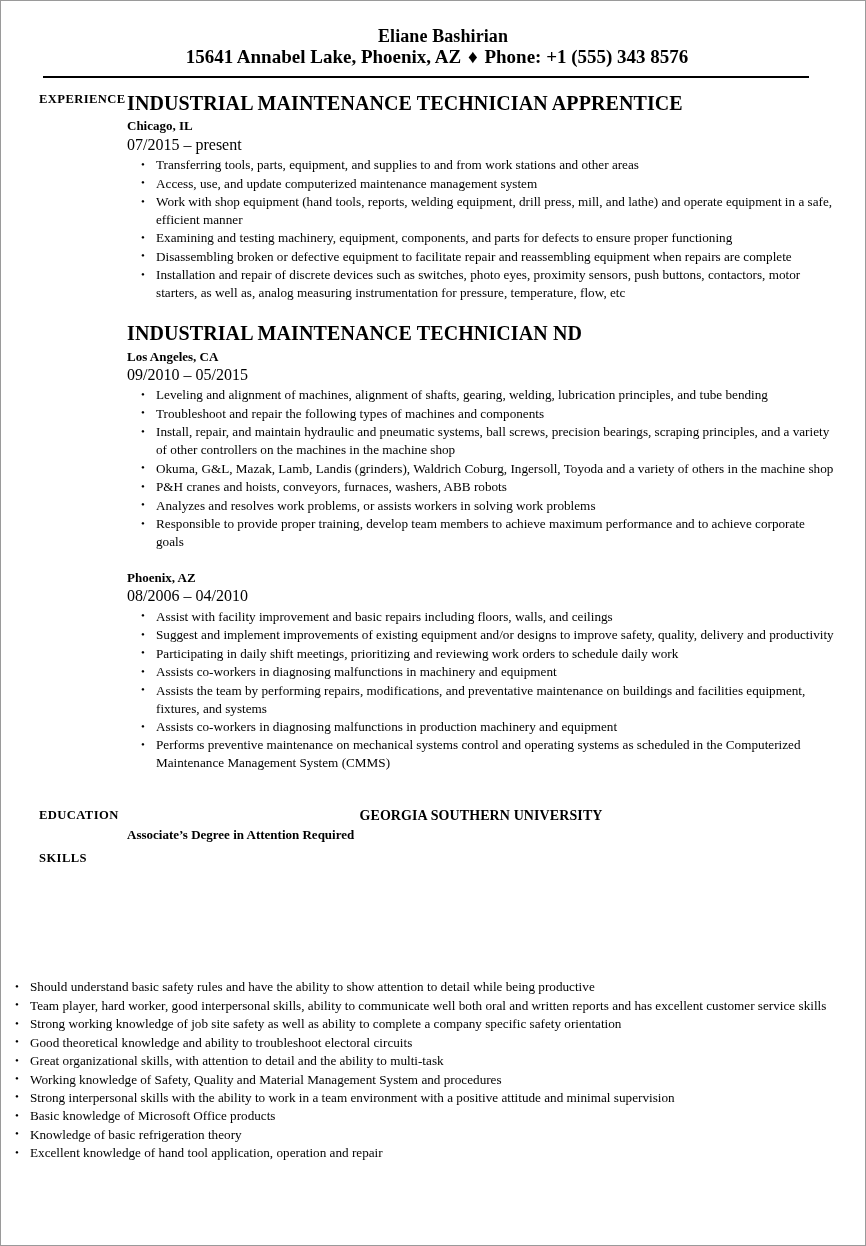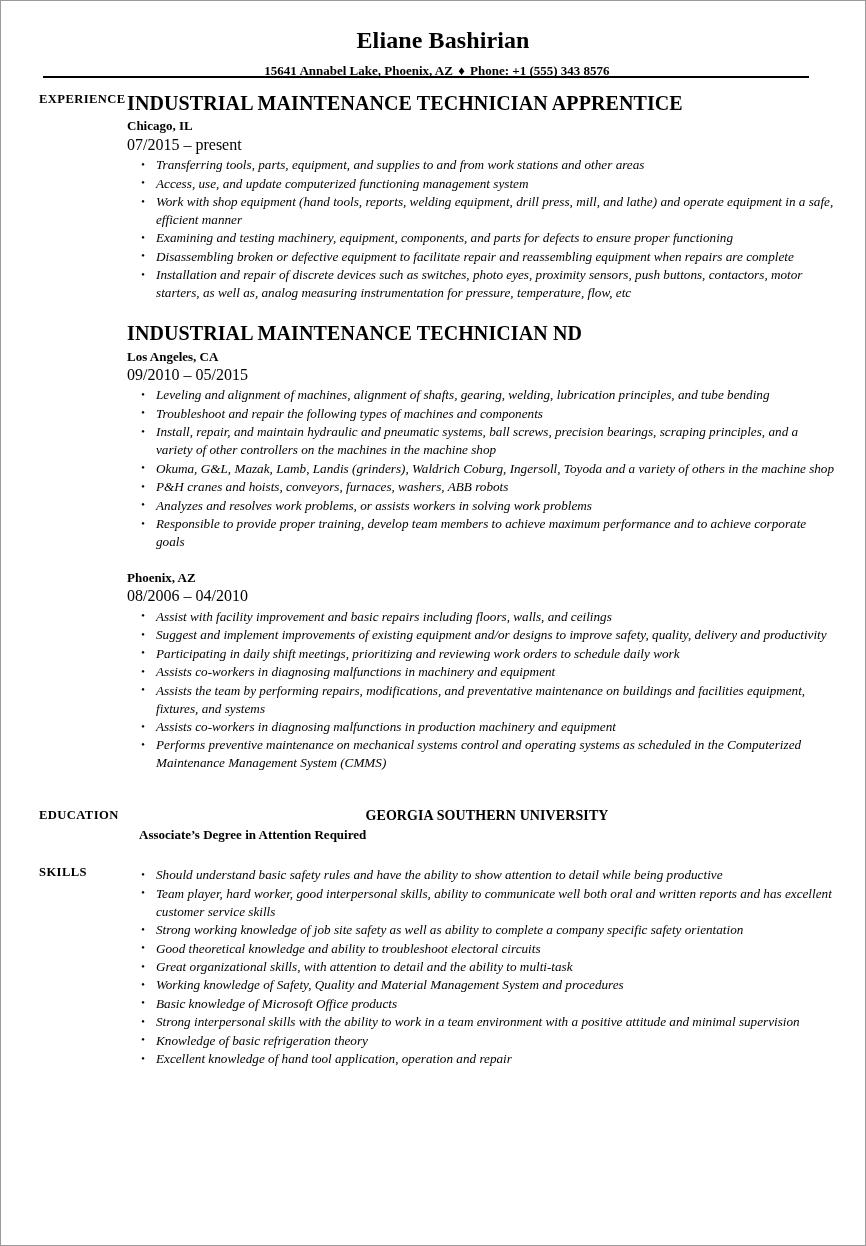--- a/index.html
+++ b/index.html
@@ -28,30 +28,29 @@
     bottom: 0;
     padding: 0;
   }
 
   
   .header {
     padding-top: 26px;
     text-align: center;
   }
   .cand-name {
-    font-size: 24px;
+    font-size: 18px;
     font-weight: bold;
     letter-spacing: 0.1px;
     line-height: 1.1;
     padding-left: 20px;
   }
   .cand-contact {
-    font-size: 13px;
-    font-weight: bold;
-    margin-top: 11px;
+    font-size: 19px;
+    font-weight: bold;
     line-height: 1.1;
     padding-left: 8px;
   }
   .diamond {
     font-weight: bold;
     padding: 0 2px;
   }
   .header-rule {
     position: absolute;
     left: 42px;
@@ -107,21 +106,20 @@
   .job-dates {
     font-size: 16px;
     line-height: 1.22;
     margin-top: 0px;
   }
 
   ul.bullets {
     list-style: none;
     margin: 2px 0 0 0;
     padding: 0;
-    font-style: italic;
   }
   ul.bullets > li {
     position: relative;
     font-size: 13.2px;
     line-height: 1.36;
     padding-left: 29px;
     margin: 0 0 0.5px 0;
   }
   ul.bullets > li::before {
     content: "\2022";
@@ -140,22 +138,22 @@
     letter-spacing: 0.1px;
     text-align: center;
   }
   .edu-degree {
     font-size: 13px;
     font-weight: bold;
     line-height: 1.3;
     margin-top: 3px;
   }
 
-  .sec-education { margin-top: 34px; gap: 12px; }
-  .sec-skills { margin-top: 20px; }
+  .sec-education { margin-top: 34px; }
+  .sec-skills { margin-top: 6px; flex-direction: column; }
 </style>
 </head>
 <body>
 
 <div class="page">
   <div class="inner">
 
     <div class="header">
       <div class="cand-name">Eliane Bashirian</div>
       <div class="cand-contact">
@@ -171,21 +169,21 @@
       <div class="section sec-experience">
         <div class="sec-label">EXPERIENCE</div>
         <div class="sec-body">
 
           <div class="job">
             <div class="job-title">INDUSTRIAL MAINTENANCE TECHNICIAN APPRENTICE</div>
             <div class="job-loc">Chicago, IL</div>
             <div class="job-dates">07/2015 – present</div>
             <ul class="bullets">
               <li>Transferring tools, parts, equipment, and supplies to and from work stations and other areas</li>
-              <li>Access, use, and update computerized functioning management system</li>
+              <li>Access, use, and update computerized maintenance management system</li>
               <li>Work with shop equipment (hand tools, reports, welding equipment, drill press, mill, and lathe) and operate equipment in a safe, efficient manner</li>
               <li>Examining and testing machinery, equipment, components, and parts for defects to ensure proper functioning</li>
               <li>Disassembling broken or defective equipment to facilitate repair and reassembling equipment when repairs are complete</li>
               <li>Installation and repair of discrete devices such as switches, photo eyes, proximity sensors, push buttons, contactors, motor starters, as well as, analog measuring instrumentation for pressure, temperature, flow, etc</li>
             </ul>
           </div>
 
           <div class="job">
             <div class="job-title">INDUSTRIAL MAINTENANCE TECHNICIAN ND</div>
             <div class="job-loc">Los Angeles, CA</div>
@@ -229,22 +227,22 @@
       <div class="section sec-skills">
         <div class="sec-label">SKILLS</div>
         <div class="sec-body">
           <ul class="bullets">
             <li>Should understand basic safety rules and have the ability to show attention to detail while being productive</li>
             <li>Team player, hard worker, good interpersonal skills, ability to communicate well both oral and written reports and has excellent customer service skills</li>
             <li>Strong working knowledge of job site safety as well as ability to complete a company specific safety orientation</li>
             <li>Good theoretical knowledge and ability to troubleshoot electoral circuits</li>
             <li>Great organizational skills, with attention to detail and the ability to multi-task</li>
             <li>Working knowledge of Safety, Quality and Material Management System and procedures</li>
+            <li>Strong interpersonal skills with the ability to work in a team environment with a positive attitude and minimal supervision</li>
             <li>Basic knowledge of Microsoft Office products</li>
-            <li>Strong interpersonal skills with the ability to work in a team environment with a positive attitude and minimal supervision</li>
             <li>Knowledge of basic refrigeration theory</li>
             <li>Excellent knowledge of hand tool application, operation and repair</li>
           </ul>
         </div>
       </div>
 
     </div>
   </div>
 </div>
 

